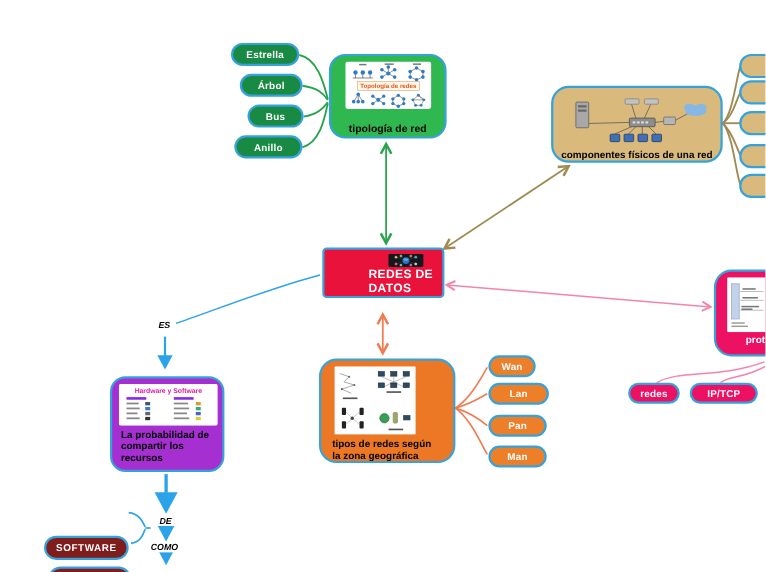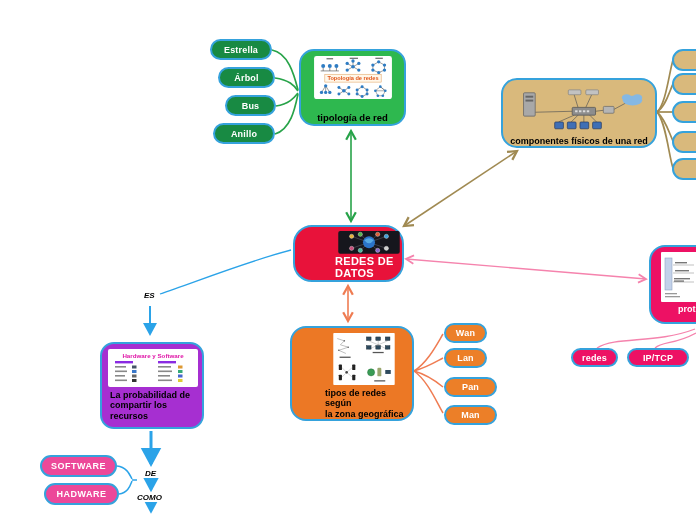--- a/index.html
+++ b/index.html
@@ -11,40 +11,40 @@
   .node{position:absolute;box-sizing:border-box;border:2.5px solid #35a2dc;
         display:flex;flex-direction:column;align-items:center;}
   .cap{font-weight:bold;color:#000;line-height:1.15;}
   .pill{position:absolute;box-sizing:border-box;border:2px solid #35a2dc;border-radius:12px;
         color:#fff;font-weight:bold;font-size:9px;display:flex;align-items:center;
         justify-content:center;letter-spacing:.2px;}
 
   
   .n-topology{left:299px;top:49px;width:107px;height:77px;background:#2eb84f;border-radius:15px;}
   .n-topology .cap{font-size:9.5px;margin-top:14px;}
-  .n-center{left:293px;top:225px;width:111px;height:57px;background:#e8123a;border-radius:19px;padding-left:40px;}
+  .n-center{left:293px;top:225px;width:111px;height:46px;background:#e8123a;border-radius:4px;padding-left:40px;}
   .n-center .cap{color:#fff;font-size:11px;letter-spacing:.3px;margin-top:1px;}
   .n-components{left:501px;top:78px;width:156px;height:70px;background:#d9b97c;border-radius:16px;}
   .n-components .cap{font-size:9px;margin-top:2px;}
   .n-protocols{left:649px;top:245px;width:80px;height:79px;background:#ed1164;border-radius:16px;align-items:flex-start;}
   .n-protocols .cap{position:absolute;left:27px;top:57px;color:#fff;font-size:9px;}
-  .n-zone{left:290px;top:326px;width:124px;height:95px;background:#ec7825;border-radius:16px;align-items:flex-start;padding-left:23px;}
+  .n-zone{left:290px;top:326px;width:124px;height:95px;background:#ec7825;border-radius:16px;align-items:flex-start;}
   .n-zone .img{margin:6px 0 0 10px;}
   .n-zone .cap{font-size:9px;margin:3px 0 0 10px;}
   .n-sharing{left:100px;top:342px;width:104px;height:87px;background:#a62fd1;border-radius:14px;align-items:flex-start;}
   .n-sharing .img{margin:5px 0 0 6px;}
   .n-sharing .cap{font-size:9px;margin:3px 0 0 8px;width:92px;}
 
   .node .img{margin-top:5px;display:block;}
 
   
   .p-green{background:#188a43;}
   .p-orange{background:#ec7f28;}
   .p-pink{background:#ed1164;}
-  .p-purple{background:#ec4899;letter-spacing:.5px;}
+  .p-purple{background:#7f1d1d;letter-spacing:.5px;margin-top:32px;}
   .p-tan{background:#d9b97c;width:42px;height:22px;left:672px;}
 
   .free-lbl{position:absolute;font-weight:bold;color:#000;font-size:8px;
             background:rgba(255,255,255,.85);padding:0 1px;font-style:italic;}
 </style>
 </head>
 <body>
 
 <div id="canvas">
 
@@ -298,21 +298,21 @@
       <circle cx="48" cy="50" r="4.5" fill="#3a9c55" stroke="#21703a" stroke-width="0.6"></circle>
       <rect x="56" y="44" width="5" height="11" rx="1.5" fill="#9aa66e"></rect>
       <rect x="66" y="47" width="7" height="5" fill="#2e4a5e"></rect>
       <rect x="52" y="60" width="14" height="1.6" fill="#555"></rect>
     </svg>
     <div class="cap">tipos de redes según</div>
     <div class="cap" style="margin:0 0 0 10px">la zona geográfica</div>
   </div>
 
   <div class="pill p-orange" style="left:444px;top:323px;width:43px;height:20px">Wan</div>
-  <div class="pill p-orange" style="left:444px;top:348px;width:43px;height:20px">Lan</div>
+  <div class="pill p-orange" style="left:444px;top:348px;width:55px;height:20px">Lan</div>
   <div class="pill p-orange" style="left:444px;top:377px;width:53px;height:20px">Pan</div>
   <div class="pill p-orange" style="left:444px;top:405px;width:53px;height:20px">Man</div>
 
   <div class="node n-sharing">
     <svg class="img" width="90" height="38" viewBox="0 0 90 38">
       <rect width="90" height="38" fill="#fff" rx="2"></rect>
       <text x="45" y="8.5" text-anchor="middle" font-size="6.2" font-weight="bold" fill="#e018a8">Hardware y Software</text>
       <rect x="7" y="12" width="18" height="2.4" fill="#8a2be2"></rect>
       <rect x="50" y="12" width="18" height="2.4" fill="#8a2be2"></rect>
       <g fill="#888">

